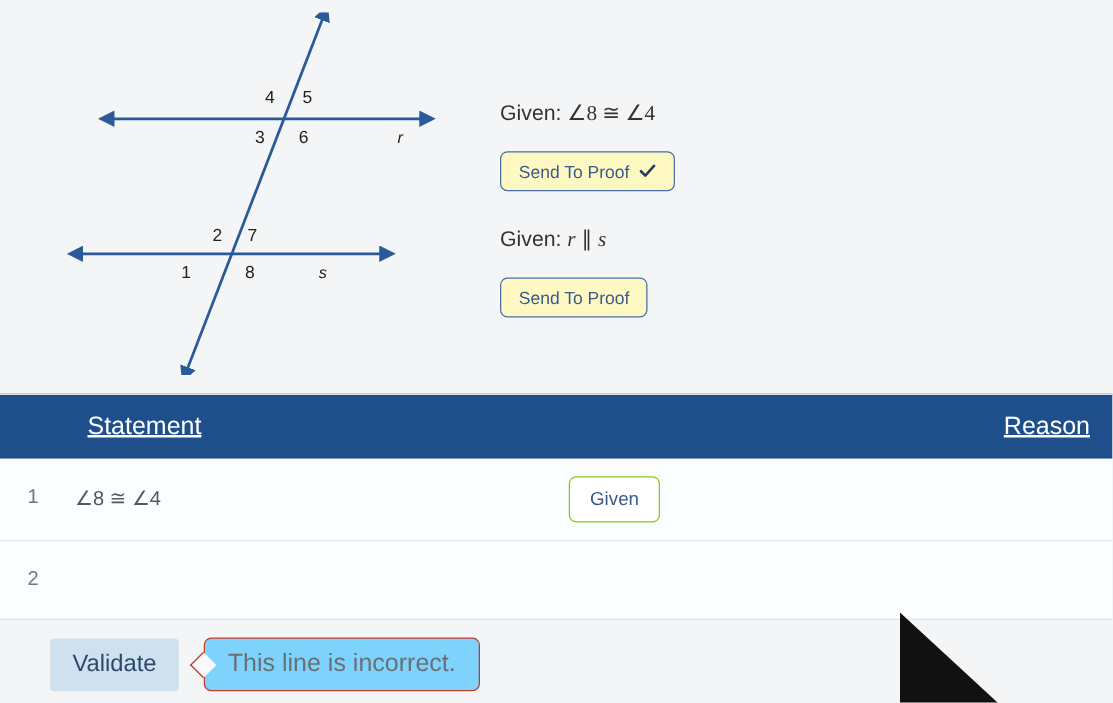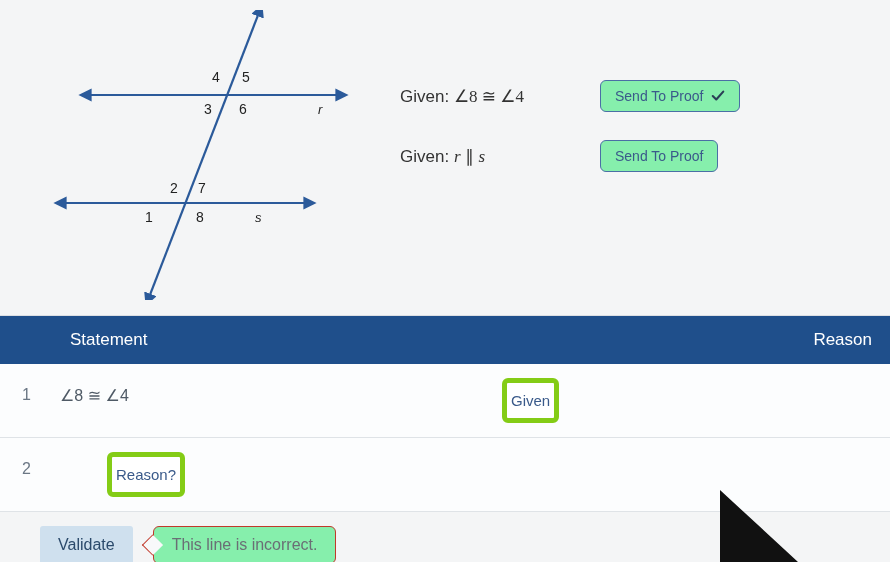--- a/index.html
+++ b/index.html
@@ -20,57 +20,60 @@
     height: 290px;
     flex-shrink: 0;
   }
   .info-col {
     flex: 1;
     padding-top: 70px;
     padding-left: 40px;
   }
   .info-row {
     display: flex;
-    align-items: center;
+    align-items: flex-start;
     margin-bottom: 28px;
+    flex-direction: column;
   }
   .info-label {
     width: 200px;
     font-size: 17px;
     color: #333;
   }
   .send-btn {
     border: 1px solid #4a6fa5;
-    background: #86efac;
+    background: #fef9c3;
     color: #3a5a8a;
     border-radius: 6px;
     padding: 7px 14px;
     font-size: 14px;
     display: inline-flex;
     align-items: center;
     gap: 8px;
     cursor: pointer;
+    margin-top: 20px;
   }
   .check-icon {
     width: 14px;
     height: 14px;
   }
   .cursor-wrap { position: relative; }
   .cursor-pos { position: absolute; left: 710px; top: 180px; }
 
   
   .proof {
     margin-top: 15px;
   }
   .proof-header {
     display: flex;
     background: #1f4f8b;
     color: #fff;
-    font-size: 17px;
+    font-size: 20px;
     border-top: 1px solid #dcdfe3;
+    text-decoration: underline;
   }
   .proof-header .col-stmt {
     width: 50%;
     padding: 14px 18px 14px 70px;
   }
   .proof-header .col-reason {
     width: 50%;
     padding: 14px 18px;
     text-align: right;
   }
@@ -90,53 +93,52 @@
     padding: 22px 10px;
     color: #4f5a66;
     font-size: 16px;
     font-style: italic;
   }
   .proof-row .reason-cell {
     width: 50%;
     padding: 14px 10px;
   }
   .reason-chip {
-    border: 5px solid #84cc16;
+    border: 1px solid #84cc16;
     background: #fff;
     color: #3a5a8a;
     border-radius: 6px;
-    padding: 9px 4px;
+    padding: 9px 16px;
     font-size: 15px;
     display: inline-block;
     cursor: pointer;
-    margin-left: 47px;
   }
   .footer-row {
     display: flex;
     align-items: center;
     padding: 14px 0 14px 40px;
     gap: 20px;
   }
   .validate-btn {
     background: #cfe0ee;
     color: #2b4a6b;
     border: none;
     padding: 10px 18px;
-    font-size: 16px;
+    font-size: 19px;
     border-radius: 3px;
     cursor: pointer;
   }
   .error-bubble {
     position: relative;
     border: 1.5px solid #c0392b;
     border-radius: 6px;
     padding: 9px 18px;
     color: #6a6f75;
-    font-size: 16px;
-    background: #86efac;
+    font-size: 20px;
+    background: #7dd3fc;
   }
   .error-bubble::before {
     content: "";
     position: absolute;
     left: -9px;
     top: 50%;
     transform: translateY(-50%) rotate(45deg);
     width: 14px;
     height: 14px;
     background: #f8f9fa;
@@ -223,22 +225,19 @@
   <div class="proof-row">
     <div class="num">1</div>
     <div class="stmt"><span style="font-style:normal;">∠8 ≅ ∠4</span></div>
     <div class="reason-cell">
       <span class="reason-chip">Given</span>
     </div>
   </div>
 
   <div class="proof-row">
     <div class="num">2</div>
-    <div class="reason-cell">
-      <span class="reason-chip">Reason?</span>
-    </div>
   </div>
 
   <div class="footer-row">
     <button class="validate-btn">Validate</button>
     <div class="error-bubble">This line is incorrect.</div>
   </div>
 </div>
 
 </body></html>

